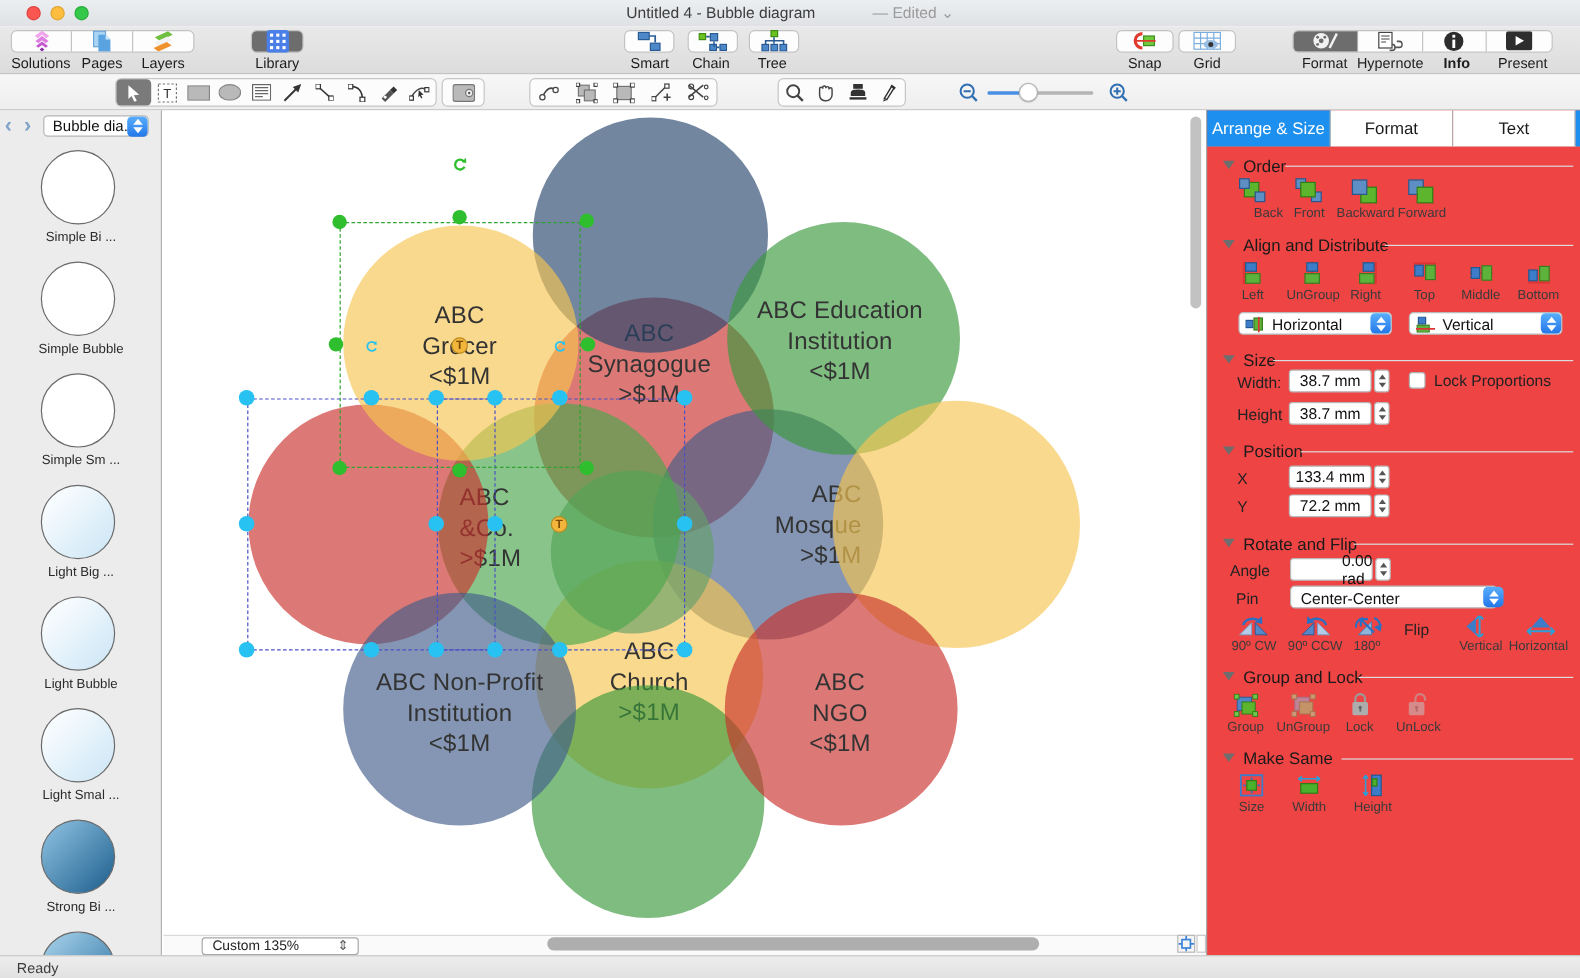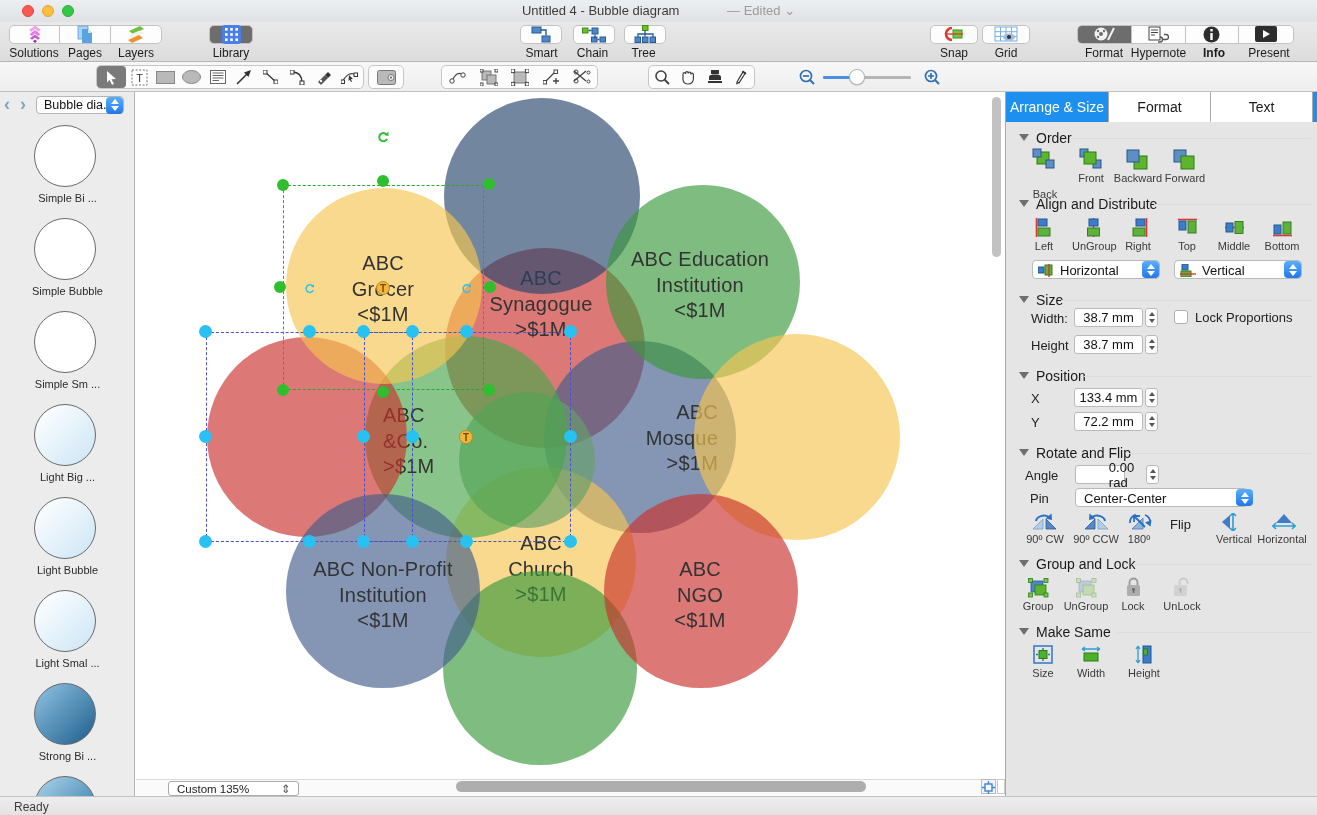--- a/index.html
+++ b/index.html
@@ -44,21 +44,21 @@
 .c-greenlt { background:rgba(100,160,105,0.65); }
 .c-greenB { background:rgba(73,166,76,0.65); }
 
 
 .dashg { position:absolute; border:1px dashed #2fa32f; }
 .dashb { position:absolute; border:1px dashed #4a50c8; }
 .hg { position:absolute; width:12px; height:12px; border-radius:50%; background:#2ebe2e; }
 .hb { position:absolute; width:13px; height:13px; border-radius:50%; background:#27c2f2; }
 
 
-#panel { position:absolute; left:1005px; top:92px; width:312px; height:704px; background:#e5e5e5; border-left:1px solid #a8a8a8; }
+#panel { position:absolute; left:1005px; top:92px; width:312px; height:704px; background:#ef4444; border-left:1px solid #a8a8a8; }
 #tabs { position:absolute; left:0; top:0; width:312px; height:30px; border-bottom:1px solid #ababab; display:flex; }
 .tab { height:30px; display:flex; align-items:center; justify-content:center; font-size:14px; color:#1a1a1a; background:#fff; border-right:1px solid #ababab; }
 .tabactive { background:#1d8fef; color:#fff; }
 .sechead { position:absolute; font-size:14px; color:#1a1a1a; }
 .sechead .tri { display:inline-block; width:0; height:0; border-left:5px solid transparent; border-right:5px solid transparent; border-top:7px solid #6e6e6e; margin-right:7px; vertical-align:2px; }
 .secline { position:absolute; height:1px; background:#dcdcdc; }
 .pico-lbl { position:absolute; font-size:11px; color:#3a3a3a; text-align:center; }
 .pin { position:absolute; background:#fff; border:1px solid #b9b9b9; border-radius:3px; font-size:13px; color:#111; display:flex; align-items:center; justify-content:center; }
 .plabel { position:absolute; font-size:13px; color:#222; }
 .stepper { position:absolute; width:13px; height:19px; background:#fff; border:1px solid #b9b9b9; border-radius:3px; }
@@ -511,21 +511,21 @@
       <div class="tab tabactive" style="width:5px; border-right:none;"></div>
     </div>
 
     <div class="sechead" style="left:13px; top:38px;"><span class="tri"></span>Order</div>
     <div class="secline" style="left:65px; top:46px; width:240px;"></div>
     <svg class="abs" style="left:26px; top:56px;" width="25" height="23" viewBox="0 0 25 23">
         <rect x="5" y="4" width="12" height="12" fill="#5cb52c" stroke="#2f7d15"></rect>
         <rect x="1" y="1" width="8" height="8" fill="#5e8fc4" stroke="#28568c"></rect>
         <rect x="14" y="12" width="8" height="8" fill="#5e8fc4" stroke="#28568c"></rect>
       </svg>
-    <div class="pico-lbl" style="left:18px; top:80px; width:42px;margin-top:16px;">Back</div>
+    <div class="pico-lbl" style="left:30px; top:80px; width:42px;">Back</div>
     <svg class="abs" style="left:73px; top:56px;" width="25" height="23" viewBox="0 0 25 23">
         <rect x="1" y="1" width="8" height="8" fill="#5e8fc4" stroke="#28568c"></rect>
         <rect x="14" y="12" width="8" height="8" fill="#5e8fc4" stroke="#28568c"></rect>
         <rect x="5" y="4" width="12" height="12" fill="#5cb52c" stroke="#2f7d15"></rect>
       </svg>
     <div class="pico-lbl" style="left:64px; top:80px; width:42px;">Front</div>
     <svg class="abs" style="left:119px; top:56px;" width="25" height="23" viewBox="0 0 25 23">
         <rect x="9" y="8" width="13" height="13" fill="#5cb52c" stroke="#2f7d15"></rect>
         <rect x="2" y="2" width="12" height="12" fill="#5e8fc4" stroke="#28568c"></rect>
       </svg>
@@ -610,21 +610,21 @@
     <div class="plabel" style="left:25px; top:299px;">X</div>
     <div class="pin" style="left:68px; top:296px; width:69px; height:19px;">133.4 mm</div>
     <div class="stepper" style="left:139px; top:296px;"></div>
     <div class="plabel" style="left:25px; top:323px;">Y</div>
     <div class="pin" style="left:68px; top:320px; width:69px; height:19px;">72.2 mm</div>
     <div class="stepper" style="left:139px; top:320px;"></div>
 
     <div class="sechead" style="left:13px; top:353px;"><span class="tri"></span>Rotate and Flip</div>
     <div class="secline" style="left:122px; top:361px; width:183px;"></div>
     <div class="plabel" style="left:19px; top:376px;">Angle</div>
-    <div class="pin" style="left:69px; top:373px; width:50px; height:19px;padding-left:43px;">0.00 rad</div>
+    <div class="pin" style="left:69px; top:373px; width:69px; height:19px;padding-left:43px;">0.00 rad</div>
     <div class="stepper" style="left:140px; top:373px;"></div>
     <div class="plabel" style="left:24px; top:399px;">Pin</div>
     <div class="ddown" style="left:69px; top:396px; width:173px; height:19px;">
         <span style="position:absolute; left:8px; top:2px;">Center-Center</span>
       </div>
     <div class="bluestep" style="left:230px; top:397px;"></div>
 
     <svg class="abs" style="left:26px; top:421px;" width="26" height="18" viewBox="0 0 26 18">
         <path d="M1 16 L11 16 L11 6 Z" fill="#b4cce6" stroke="#7aa0c8" stroke-width="0.8"></path>
         <path d="M14 16 L24 16 L14 6 Z" fill="#5588c8" stroke="#2a5a94" stroke-width="0.8"></path>

